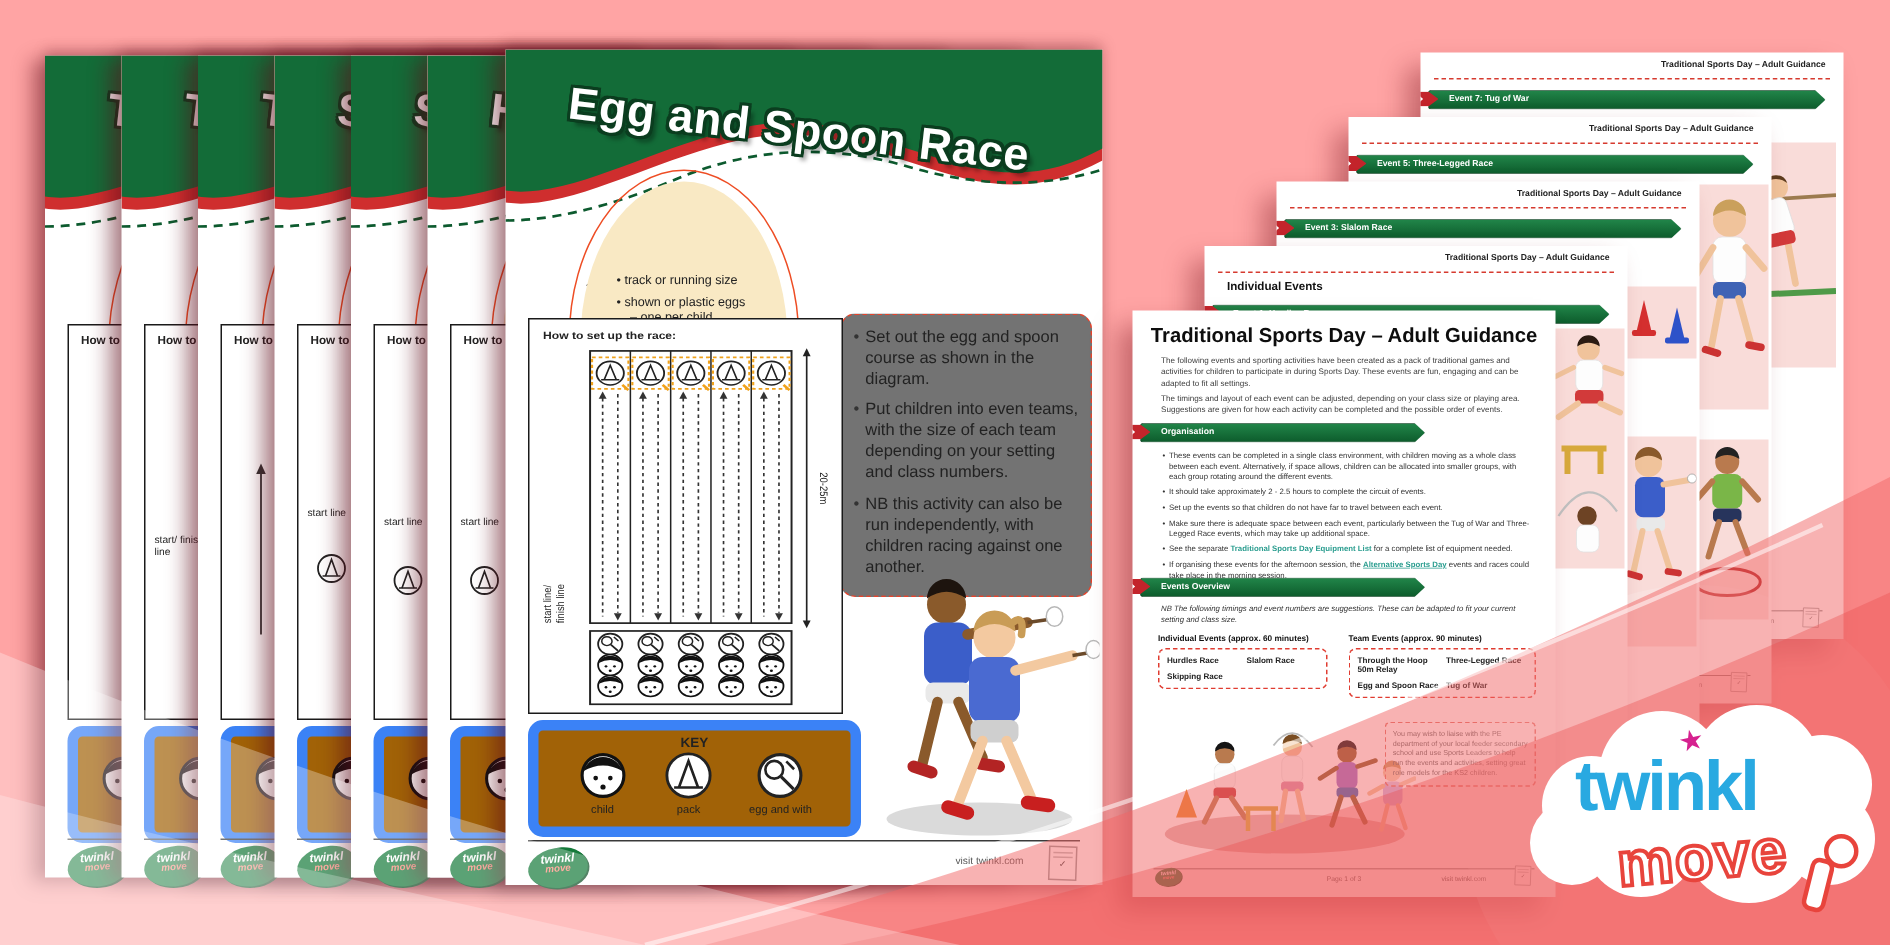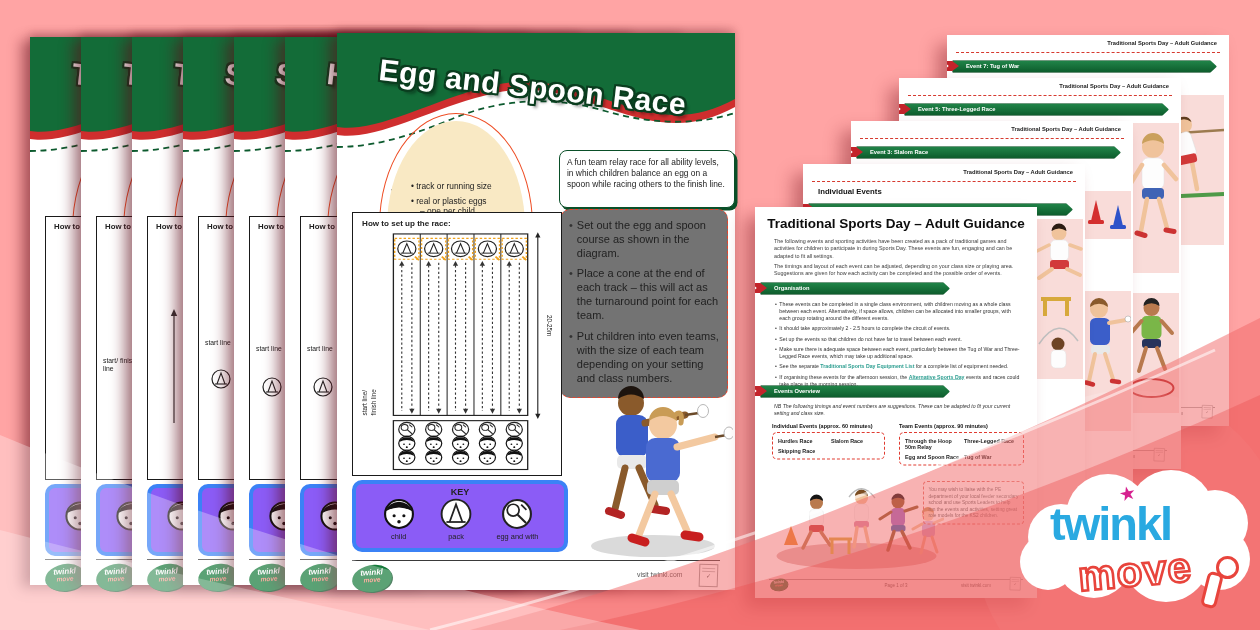--- a/index.html
+++ b/index.html
@@ -31,22 +31,22 @@
         padding:6px 7px;font-size:8.4px;color:#222;line-height:1.3;}
   .instr-box{position:absolute;left:223px;top:176px;width:152px;background:#737373;
         border:1.8px dashed #e8432b;border-radius:10px;padding:8px 6px 6px 8px;
         font-size:11px;color:#222;line-height:1.28;}
   .instr-box .it{display:flex;margin-bottom:6px;}
   .instr-box .it::before{content:"•";margin-right:4px;color:#333;}
   .diag-box{position:absolute;left:15px;top:179px;width:208px;height:262px;background:#fff;
         border:1.2px solid #1a1a1a;}
   .start-mini{position:absolute;left:6px;top:140px;width:34px;font-size:6.8px;color:#222;line-height:1.15;}
   .mini-cone{position:absolute;left:10px;top:190px;}
-  .key-box{position:absolute;left:15px;top:447px;width:208px;height:64px;background:#8b5cf6;
-        border:4px solid #3b82f6;border-radius:10px;}
+  .key-box{position:absolute;left:15px;top:447px;width:208px;height:64px;background:#a16207;
+        border:7px solid #3b82f6;border-radius:10px;}
   .key-title{text-align:center;font-weight:bold;font-size:9px;color:#222;margin-top:3px;}
   .key-row{display:flex;justify-content:space-around;align-items:flex-start;padding:1px 14px 0 14px;}
   .key-item{text-align:center;font-size:7.4px;color:#222;}
   .card-rule{position:absolute;left:15px;right:15px;top:522px;border-top:1.4px solid #3a3a3a;}
   .visit{position:absolute;font-size:6.8px;color:#555;}
   
   .splat{position:absolute;width:40px;height:27px;background:#157a3a;transform:rotate(-4deg);
         border-radius:58% 42% 50% 50% / 55% 48% 52% 45%;text-align:center;box-shadow:1px 1px 0 #0b4f24;}
   .splat .t{display:block;font-weight:bold;font-size:8px;color:#fff;font-style:italic;margin-top:4px;line-height:1;}
   .splat .m{display:block;font-weight:bold;font-size:6.5px;color:#ff8c7a;font-style:italic;line-height:1;}
@@ -317,30 +317,29 @@
   <div class="card front" style="left:337px;top:33px;z-index:8">
     <svg class="hdr">
         <use href="#card-header-sym" width="398" height="125"></use>
       </svg>
     <div class="card-title">Egg and Spoon Race</div>
     <div class="ywn">You will need:</div>
     <div class="blob-ring"></div>
     <div class="blob"></div>
     <ul class="materials">
       <li><span class="b">track or running size</span><div class="sub"></div></li>
-      <li><span class="b">real or plastic eggs</span><div class="sub">– one per child</div></li>
+      <li><span class="b">shown or plastic eggs</span><div class="sub">– one per child</div></li>
       <li><span class="b">plastic or wooden spoons</span><div class="sub">– one per child</div></li>
       <li><span class="b">cones</span><div class="sub"></div></li>
       <li><span class="b">whistle</span><div class="sub"></div></li>
     </ul>
-    <div class="desc-box">A fun team relay race for all ability levels, in which children balance an egg on a spoon while racing others to the finish line.</div>
     <div class="instr-box">
       <div class="it">Set out the egg and spoon course as shown in the diagram.</div>
-      <div class="it">Place a cone at the end of each track – this will act as the turnaround point for each team.</div>
       <div class="it">Put children into even teams, with the size of each team depending on your setting and class numbers.</div>
+      <div class="it">NB this activity can also be run independently, with children racing against one another.</div>
     </div>
 
     <div class="diag-box">
       <svg viewBox="0 0 204 298" width="206" height="260" preserveAspectRatio="none">
         <text x="9" y="15" font-size="8" font-weight="bold" fill="#222">How to set up the race:</text>
         <rect x="40" y="24" width="133" height="208" fill="none" stroke="#222" stroke-width="1.3"></rect>
         <line x1="66.6" y1="24" x2="66.6" y2="232" stroke="#222" stroke-width="1"></line>
         <line x1="93.2" y1="24" x2="93.2" y2="232" stroke="#222" stroke-width="1"></line>
         <line x1="119.8" y1="24" x2="119.8" y2="232" stroke="#222" stroke-width="1"></line>
         <line x1="146.4" y1="24" x2="146.4" y2="232" stroke="#222" stroke-width="1"></line>

